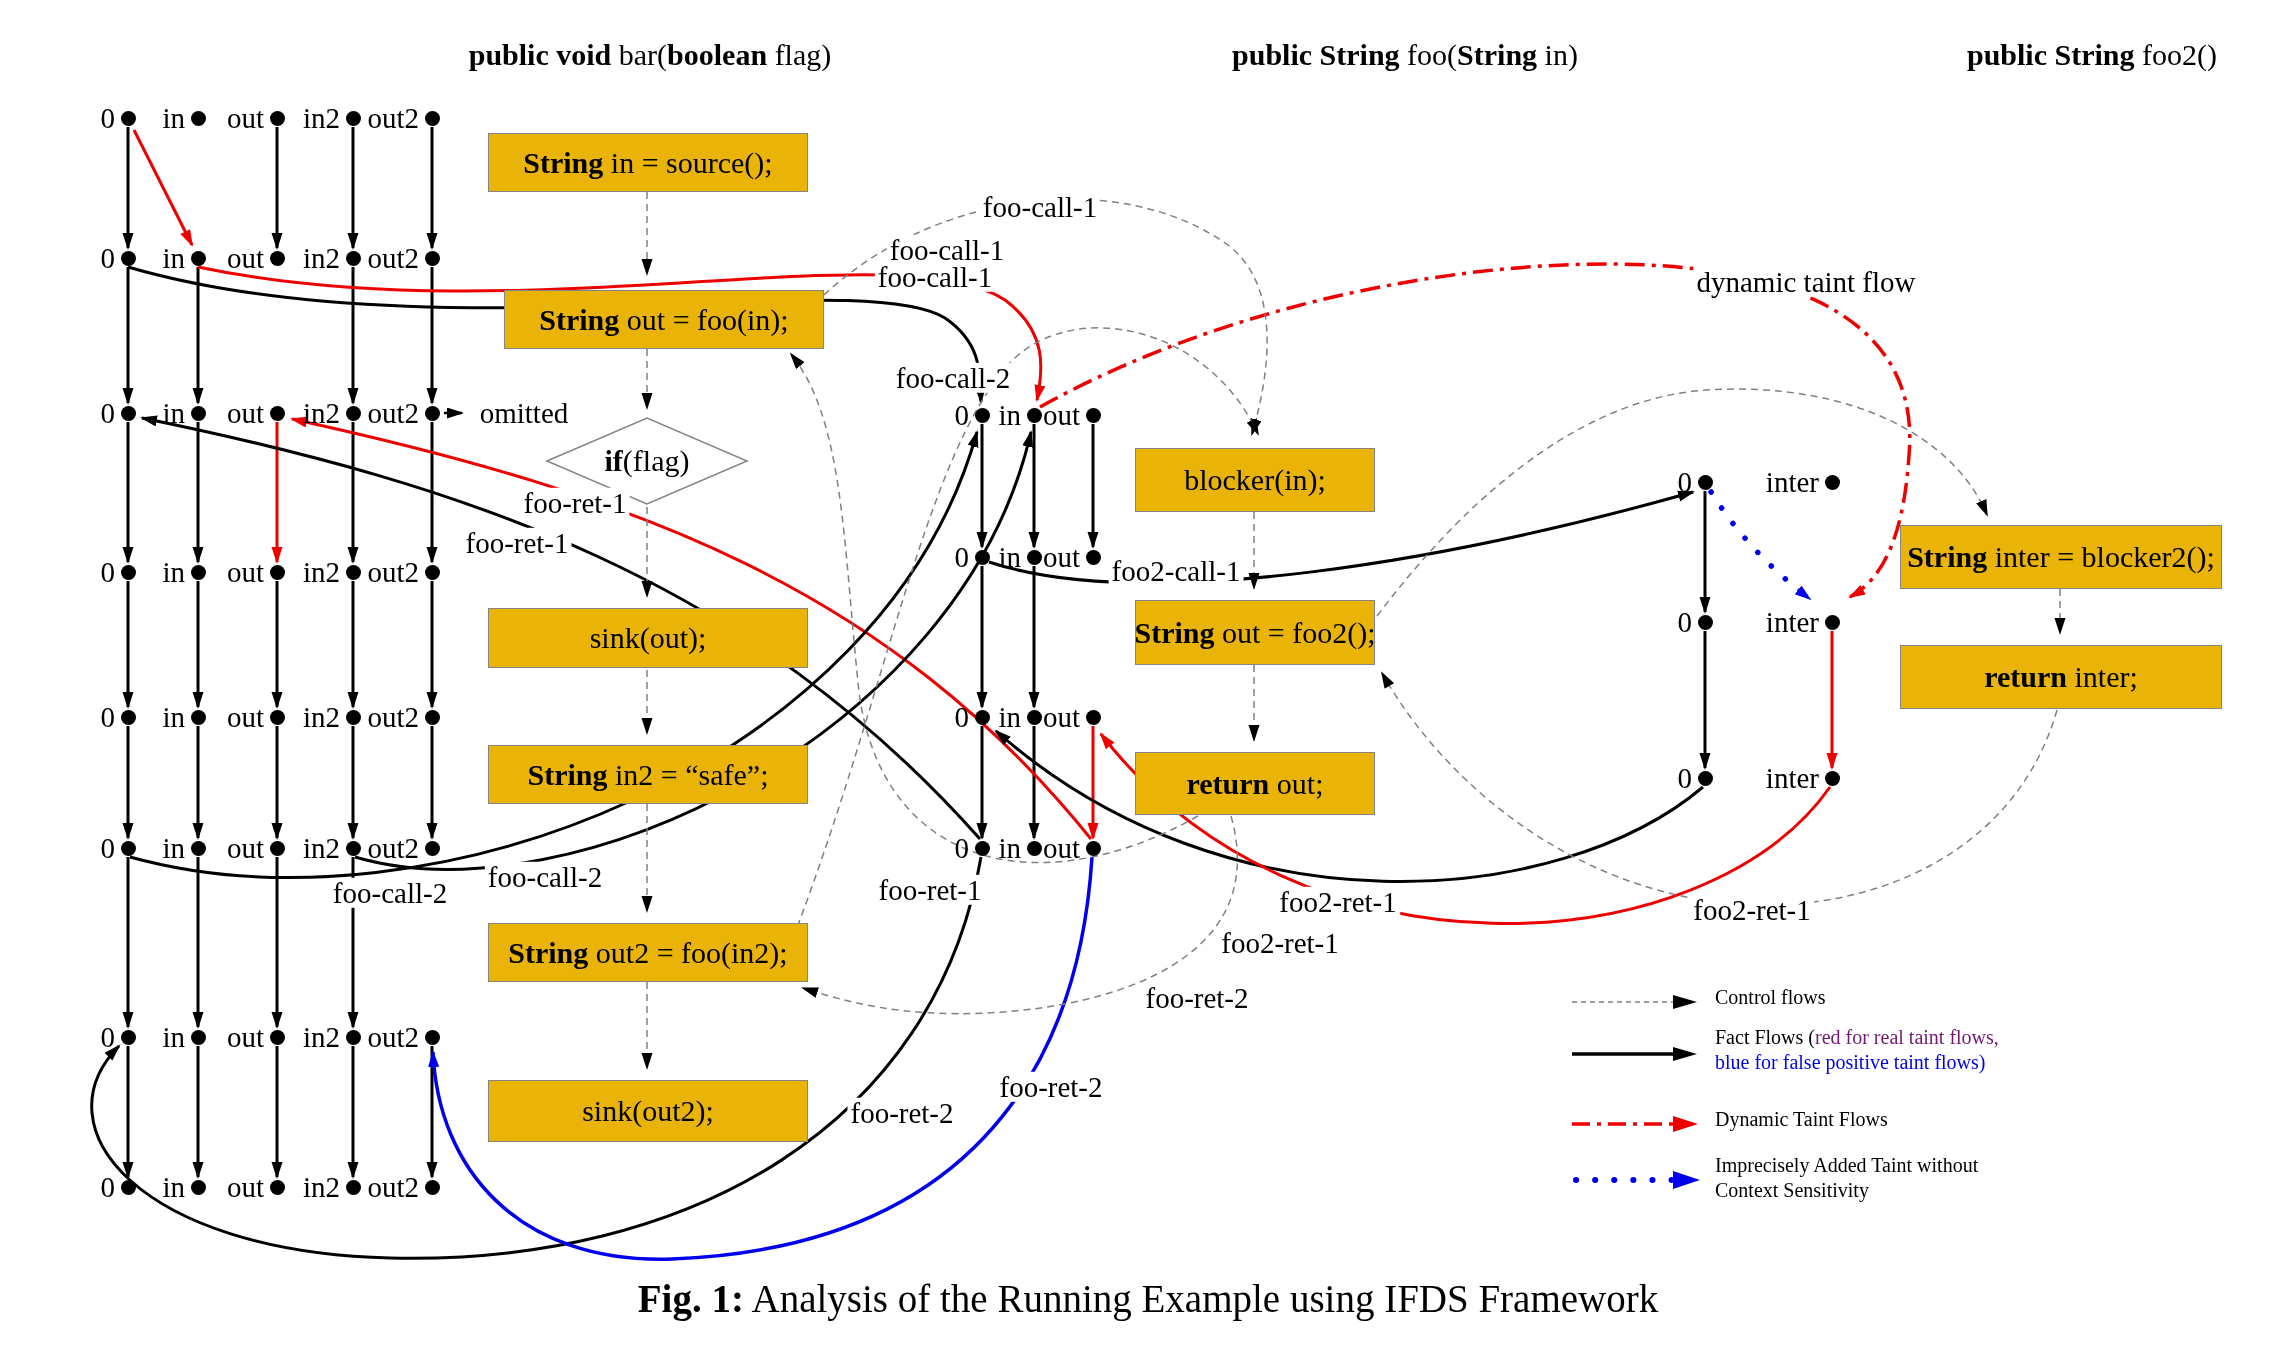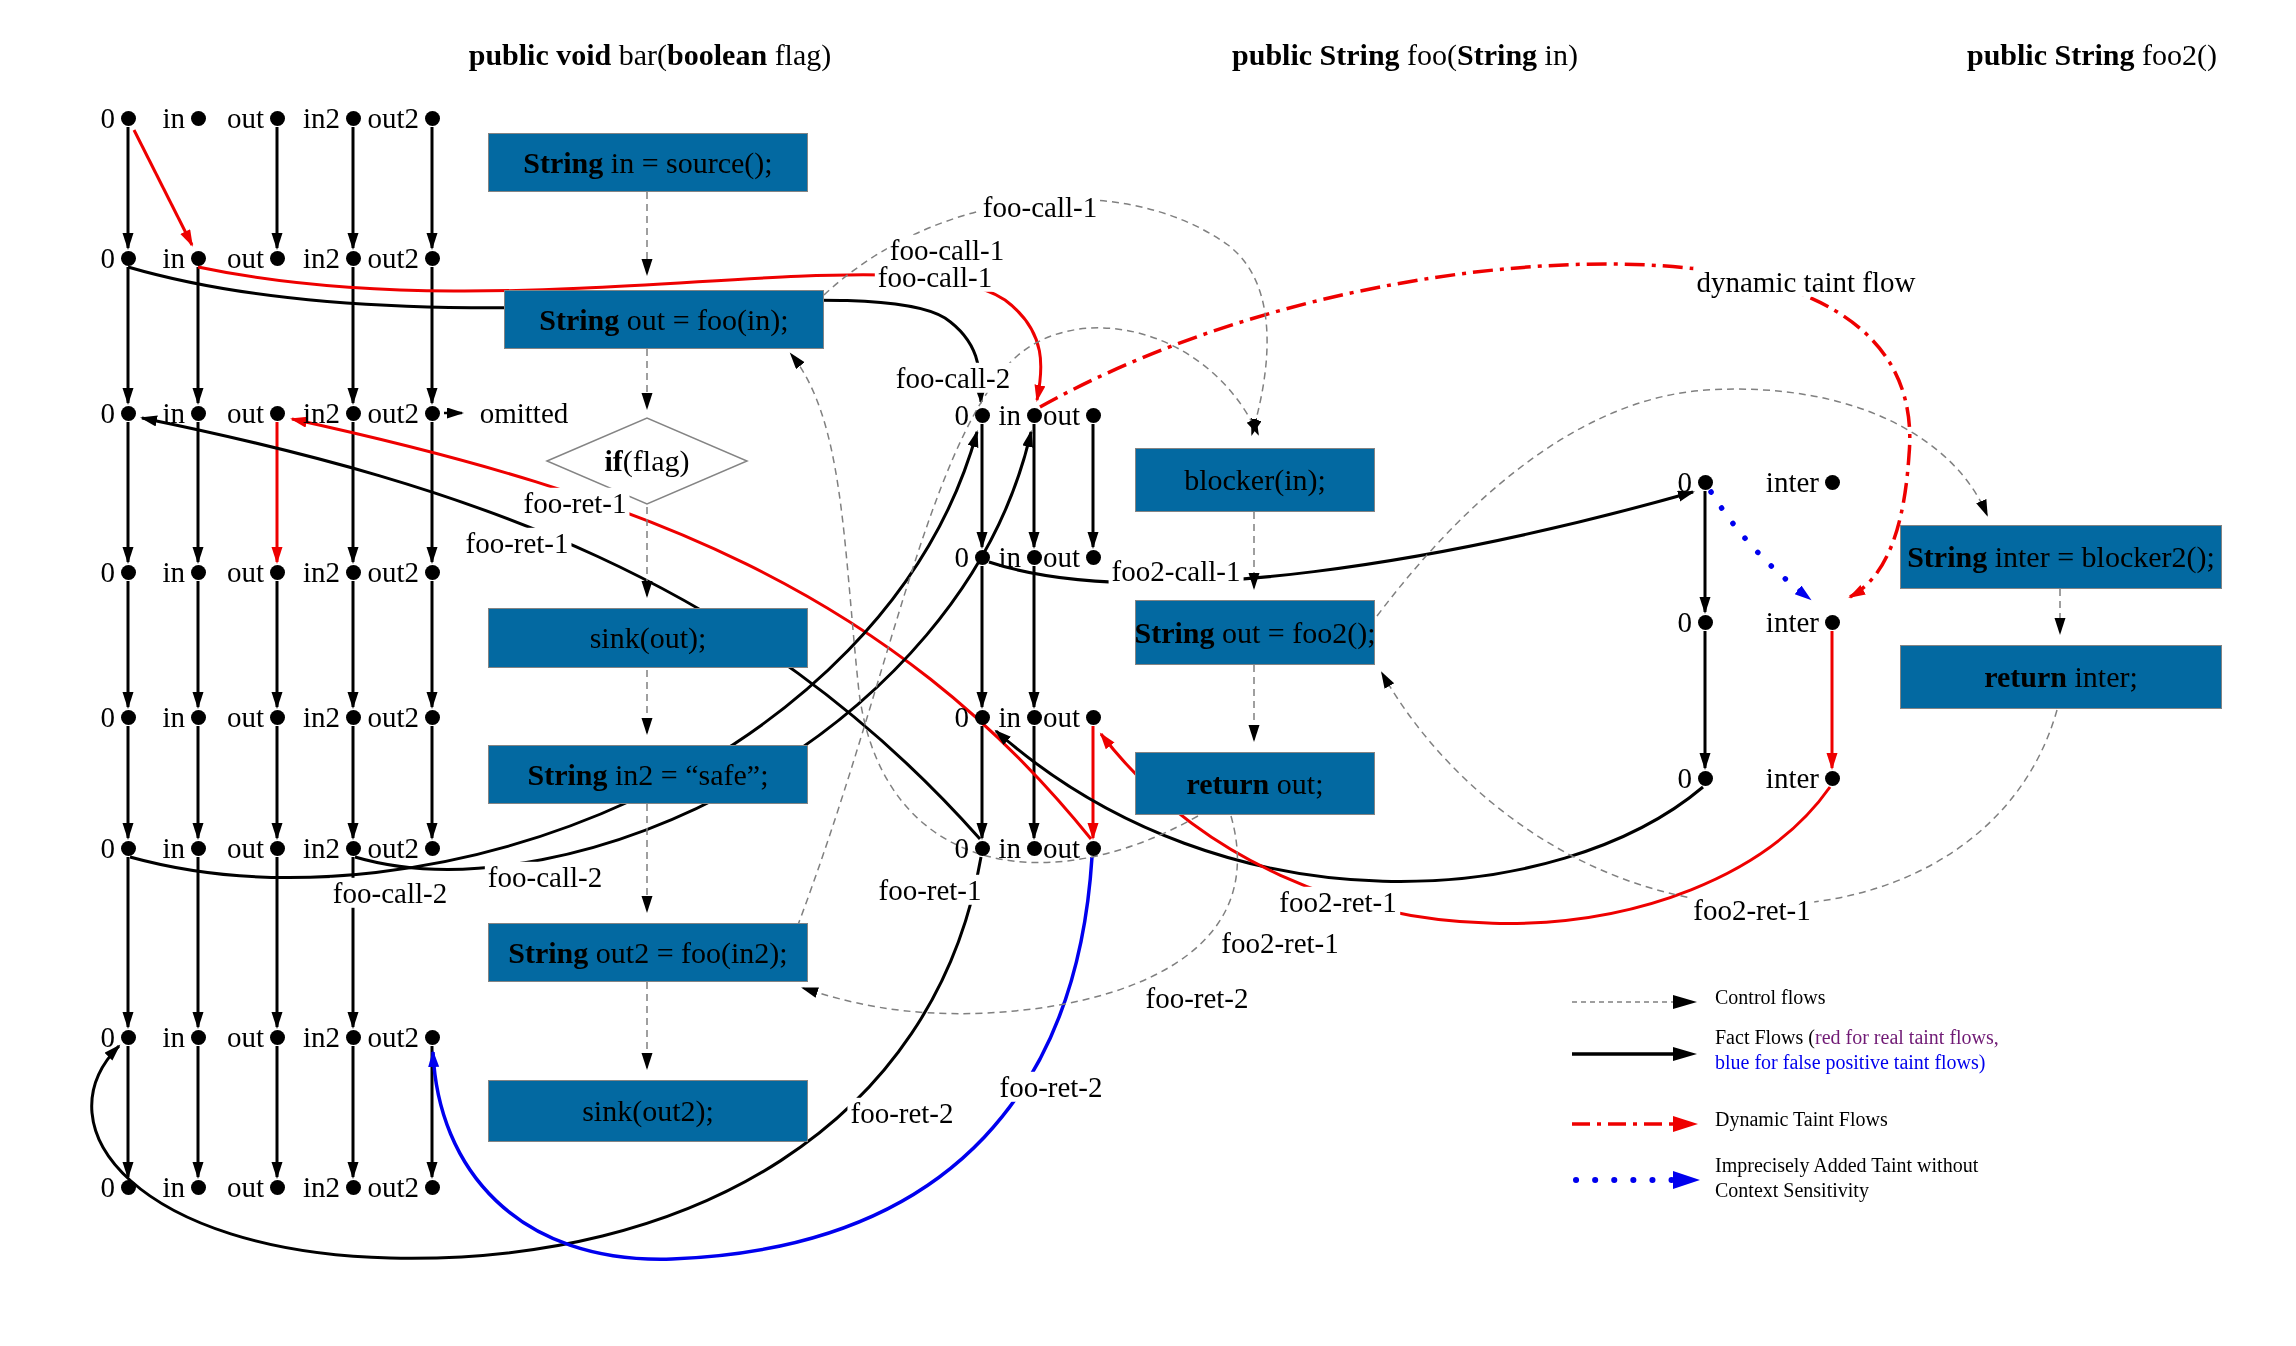--- a/index.html
+++ b/index.html
@@ -2,21 +2,21 @@
 <html><head>
 <meta charset="utf-8">
 <style>
   html,body{margin:0;padding:0;background:#fff;}
   body{width:2296px;height:1346px;font-family:"Liberation Serif",serif;color:#000;}
   .diagram{position:relative;width:2296px;height:1346px;overflow:hidden;background:#fff;}
   svg.edges{position:absolute;left:0;top:0;z-index:1;}
   .hdr{position:absolute;z-index:3;font-size:30px;white-space:nowrap;transform:translateX(-50%);line-height:1;}
   .dot{position:absolute;z-index:4;width:15px;height:15px;border-radius:50%;background:#000;}
   .fact-label{position:absolute;z-index:3;width:110px;height:30px;line-height:30px;font-size:29px;text-align:right;white-space:nowrap;}
-  .stmt-box{position:absolute;z-index:3;background:#0369a1;border:1.5px solid #848484;display:flex;align-items:center;justify-content:center;font-size:30px;white-space:nowrap;}
+  .stmt-box{position:absolute;z-index:3;background:#eab308;border:1.5px solid #848484;display:flex;align-items:center;justify-content:center;font-size:30px;white-space:nowrap;}
   .diamond-label{position:absolute;z-index:3;transform:translate(-50%,-50%);font-size:30px;white-space:nowrap;}
   .edge-label{position:absolute;z-index:5;transform:translate(-50%,-50%);font-size:29px;line-height:1.05;background:#fff;padding:0 3px;white-space:nowrap;}
   .legend{position:absolute;z-index:5;left:1570px;top:985px;width:720px;}
   .legend-item{display:flex;align-items:flex-start;}
   .legend-item svg{flex:0 0 135px;margin-top:2px;}
   .legend-text{font-size:20px;line-height:1.26;margin-left:10px;}
   .legend-text .l2c{text-align:left;}
   .caption{position:absolute;z-index:5;left:0;top:1276px;width:2296px;text-align:center;font-size:39px;}
   .caption b{font-weight:700;}
 </style>
@@ -323,13 +323,16 @@
         <line x1="6" y1="15" x2="103" y2="15" stroke-width="6" stroke-dasharray="0.1 19" stroke-linecap="round" stroke="#0000ee"></line>
         <path d="M103,6 L130,15 L103,24 z" fill="#0000ee"></path>
       </svg>
       <div class="legend-text">
         <div><span>Imprecisely Added Taint without</span></div>
         <div class="l2c"><span>Context Sensitivity</span></div>
       </div>
     </div>
   </div>
 
+  <div class="caption">
+    <b>Fig. 1:</b><span> Analysis of the Running Example using IFDS Framework</span>
+  </div>
 </div>
 
 </body></html>

